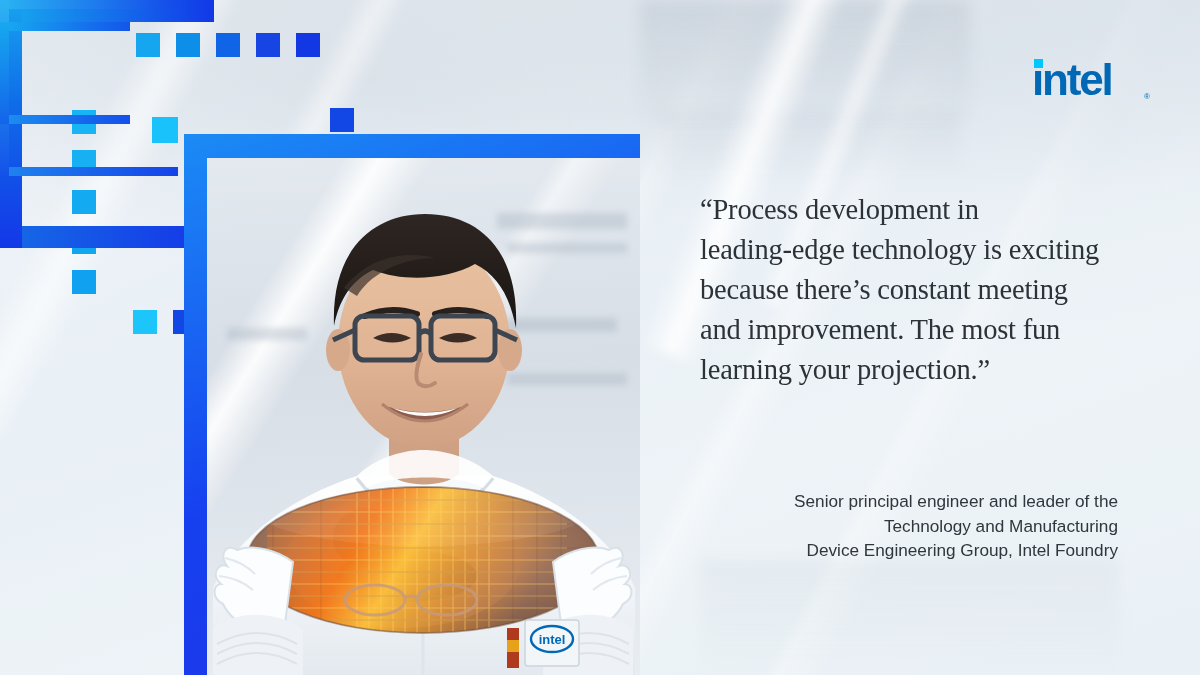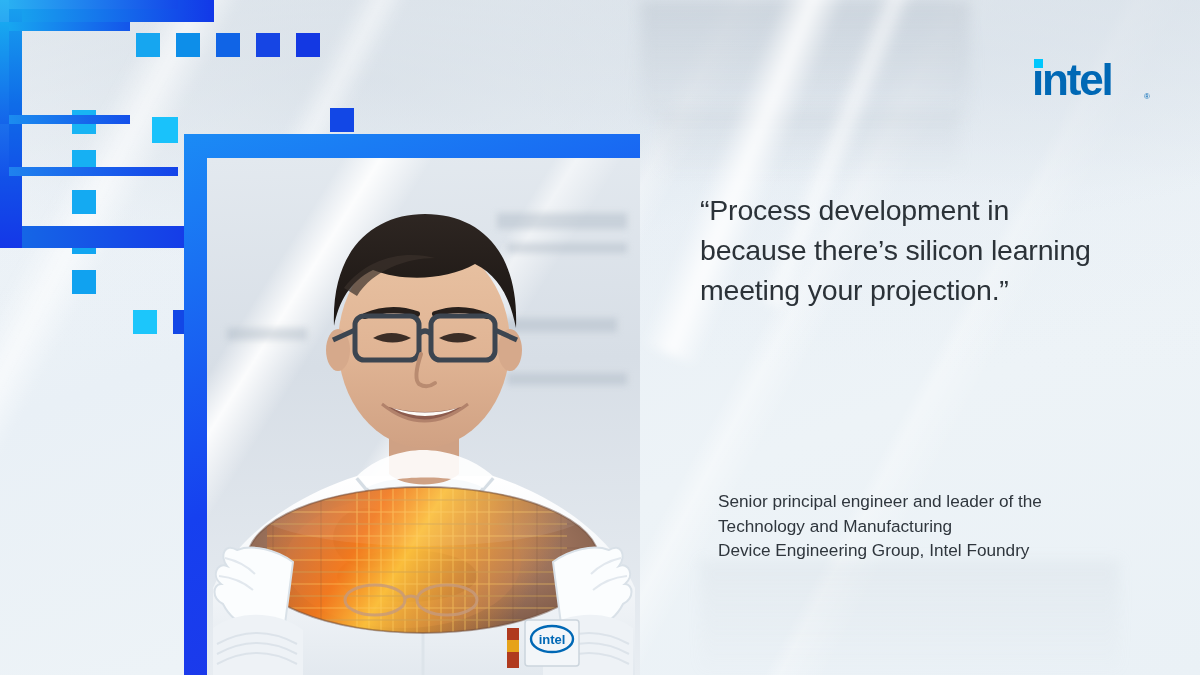--- a/index.html
+++ b/index.html
@@ -95,31 +95,31 @@
     position:absolute; background:rgba(170,181,193,.42); filter:blur(3px);
   }
 
   
   #person { position:absolute; left:0; top:0; width:433px; height:517px; }
 
   
   #quote {
     position:absolute; left:700px; top:190px; width:440px;
     font-size:28.5px; line-height:40px; letter-spacing:-.2px;
-    color:#2b3238; font-weight:400;
+    color:#2b3238; font-weight:400;font-family:Liberation Serif, serif;
   }
   #name {
     position:absolute; left:718px; top:424px;
     font-size:44px; font-weight:700; font-style:italic;
     letter-spacing:-.6px;
     color:#1d2ce0;
   }
   #role {
     position:absolute; left:718px; top:489px; width:400px;
-    font-size:17.2px; line-height:24.5px; color:#2f363d;
+    font-size:17.2px; line-height:24.5px; color:#2f363d;text-align:right;
   }
 
   
   #intel-logo {
     position:absolute; left:1032px; top:58px;
     width:116px; height:48px;
   }
   #intel-logo .wordmark {
     font-size:44px; font-weight:700; color:#0068b5;
     letter-spacing:-2.2px; line-height:44px;
@@ -344,22 +344,24 @@
         <ellipse cx="345" cy="481" rx="21" ry="13" fill="none" stroke="#0068b5" stroke-width="2.4"></ellipse>
         <text x="345" y="486" font-family="Liberation Sans, sans-serif" font-size="13" font-weight="700" fill="#0068b5" text-anchor="middle">intel</text>
         <rect x="300" y="470" width="12" height="40" fill="#b03a1e"></rect>
         <rect x="300" y="482" width="12" height="12" fill="#e6a21a"></rect>
       </g>
     </svg>
   </div>
 
   <div id="quote">
     <div>“Process development in</div>
-    <div>because there’s silicon learning</div>
-    <div>meeting your projection.”</div>
+    <div>leading-edge technology is exciting</div>
+    <div>because there’s constant meeting</div>
+    <div>and improvement. The most fun</div>
+    <div>learning your projection.”</div>
   </div>
 
   <div id="role">
     <div>Senior principal engineer and leader of the</div>
     <div>Technology and Manufacturing</div>
     <div>Device Engineering Group, Intel Foundry</div>
   </div>
 
   <div id="intel-logo">
     <div class="idot"></div>

